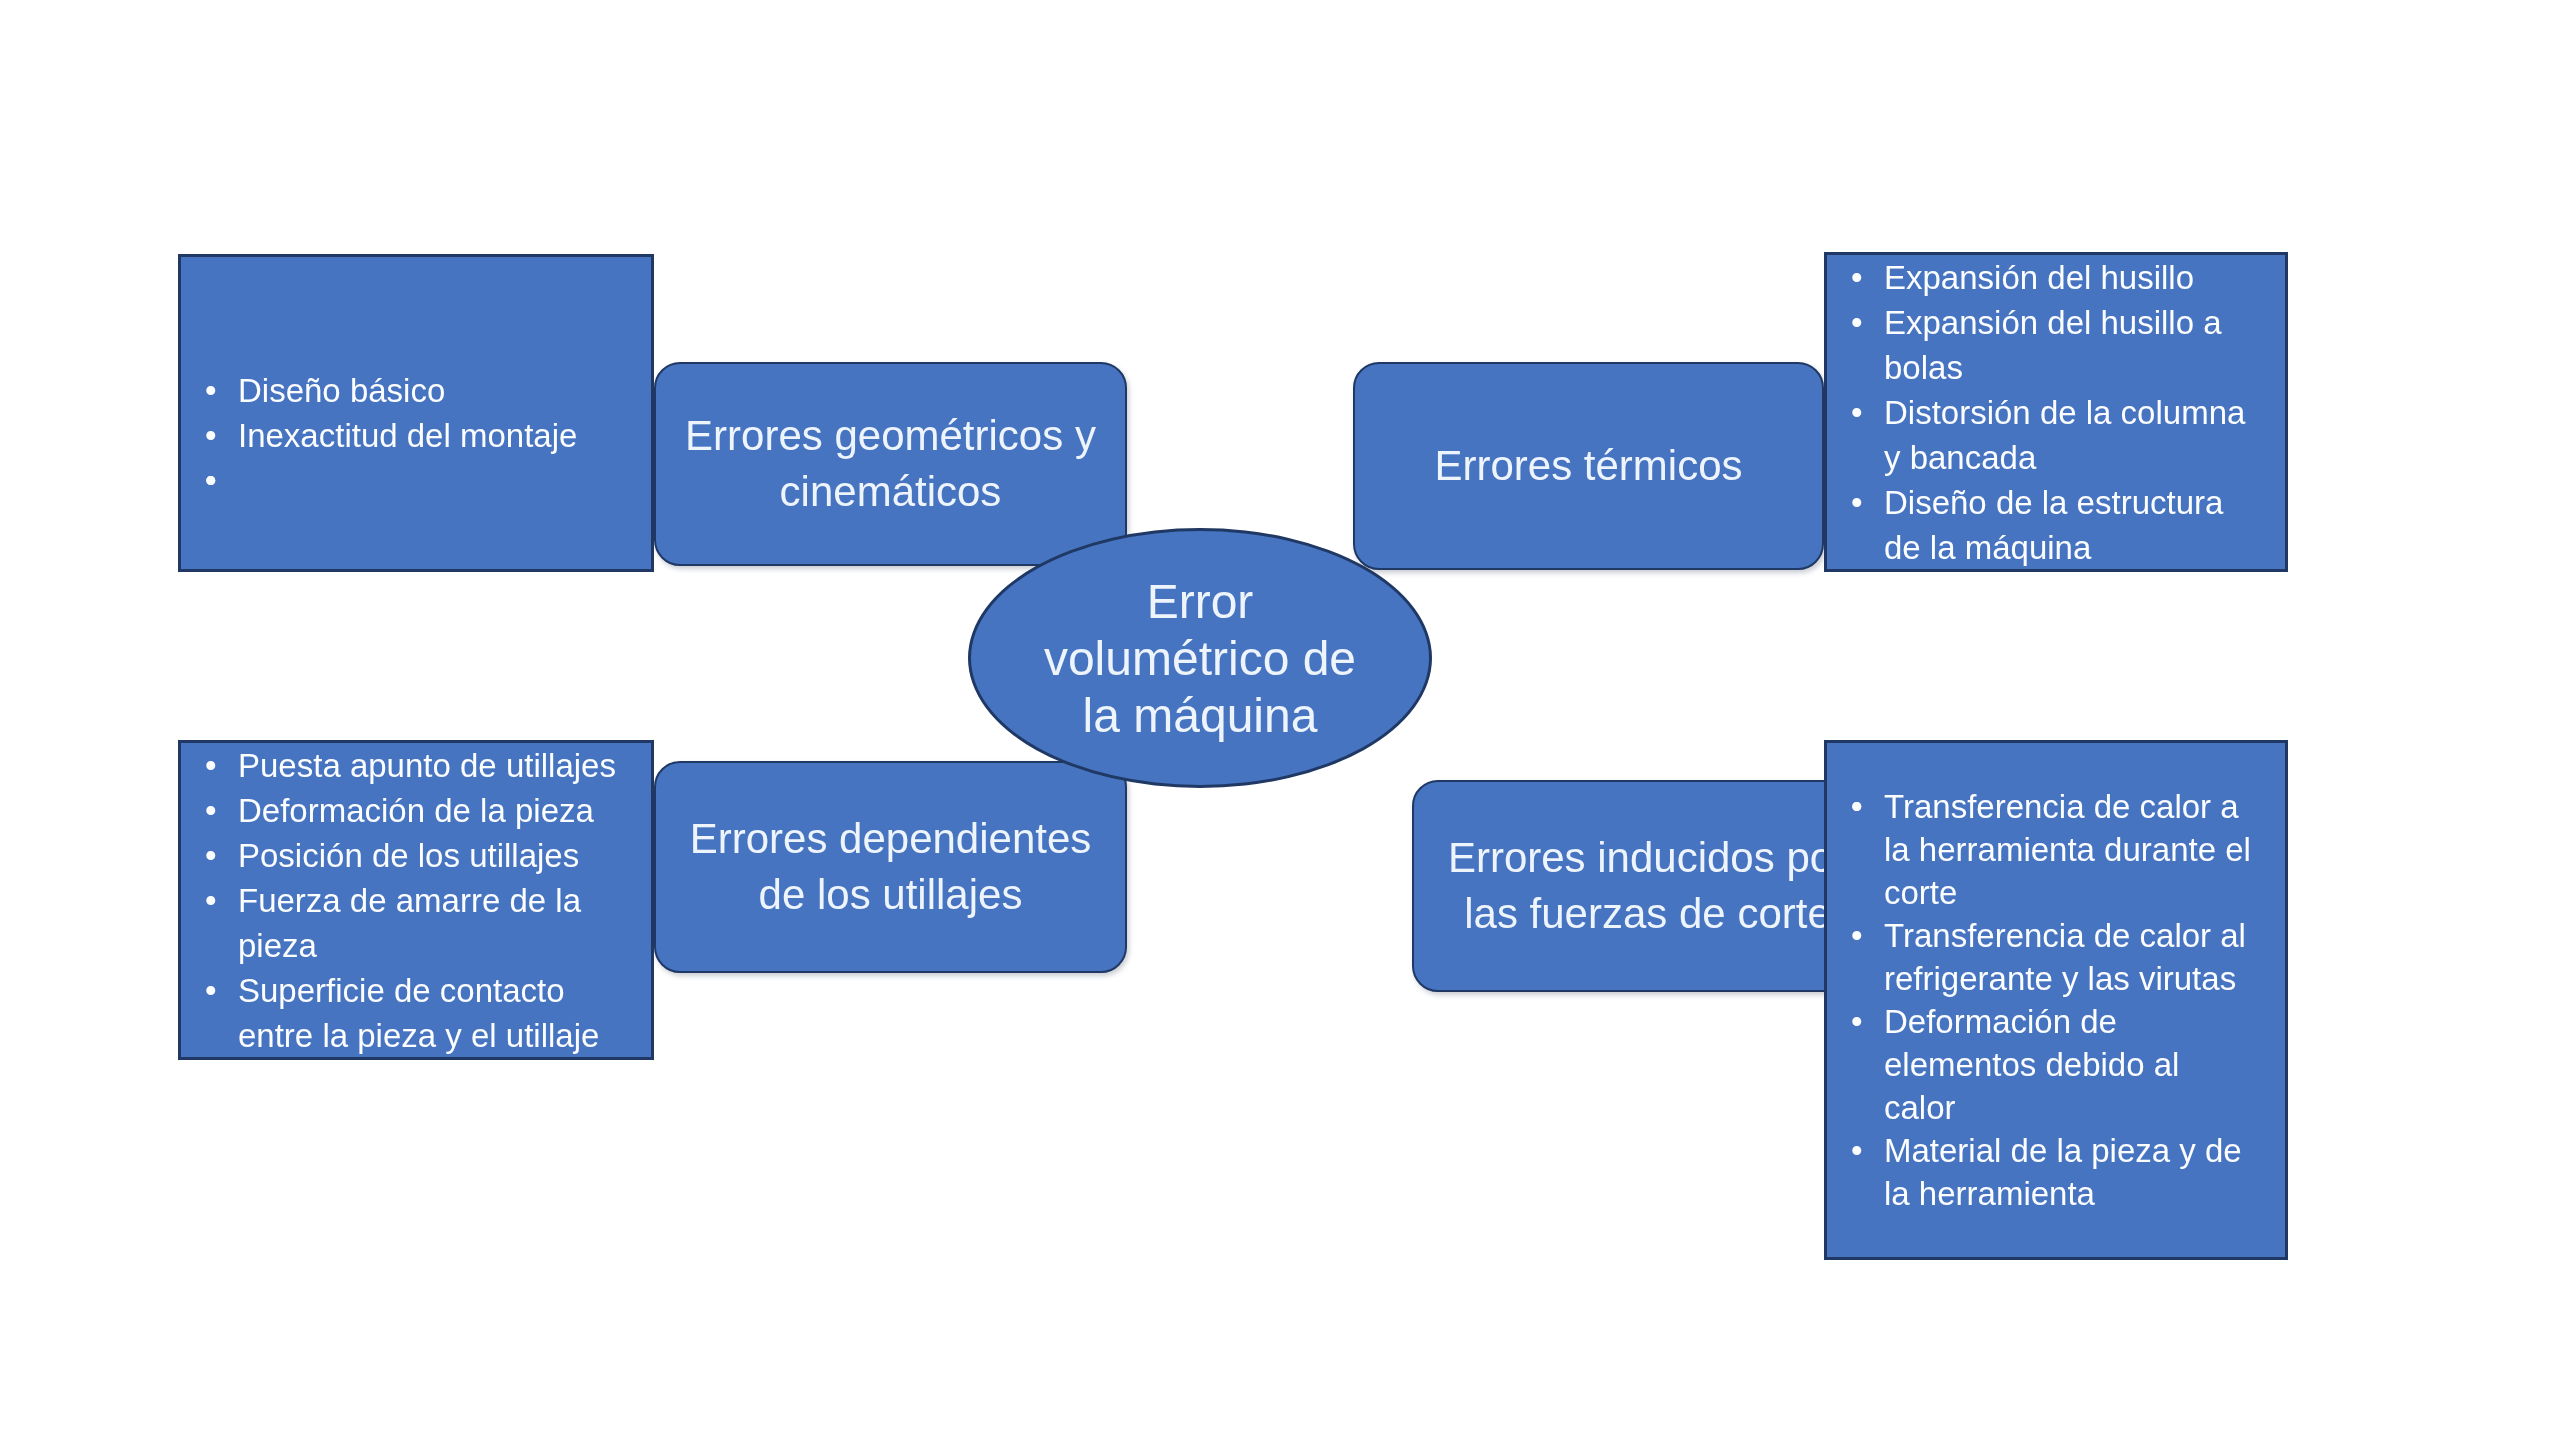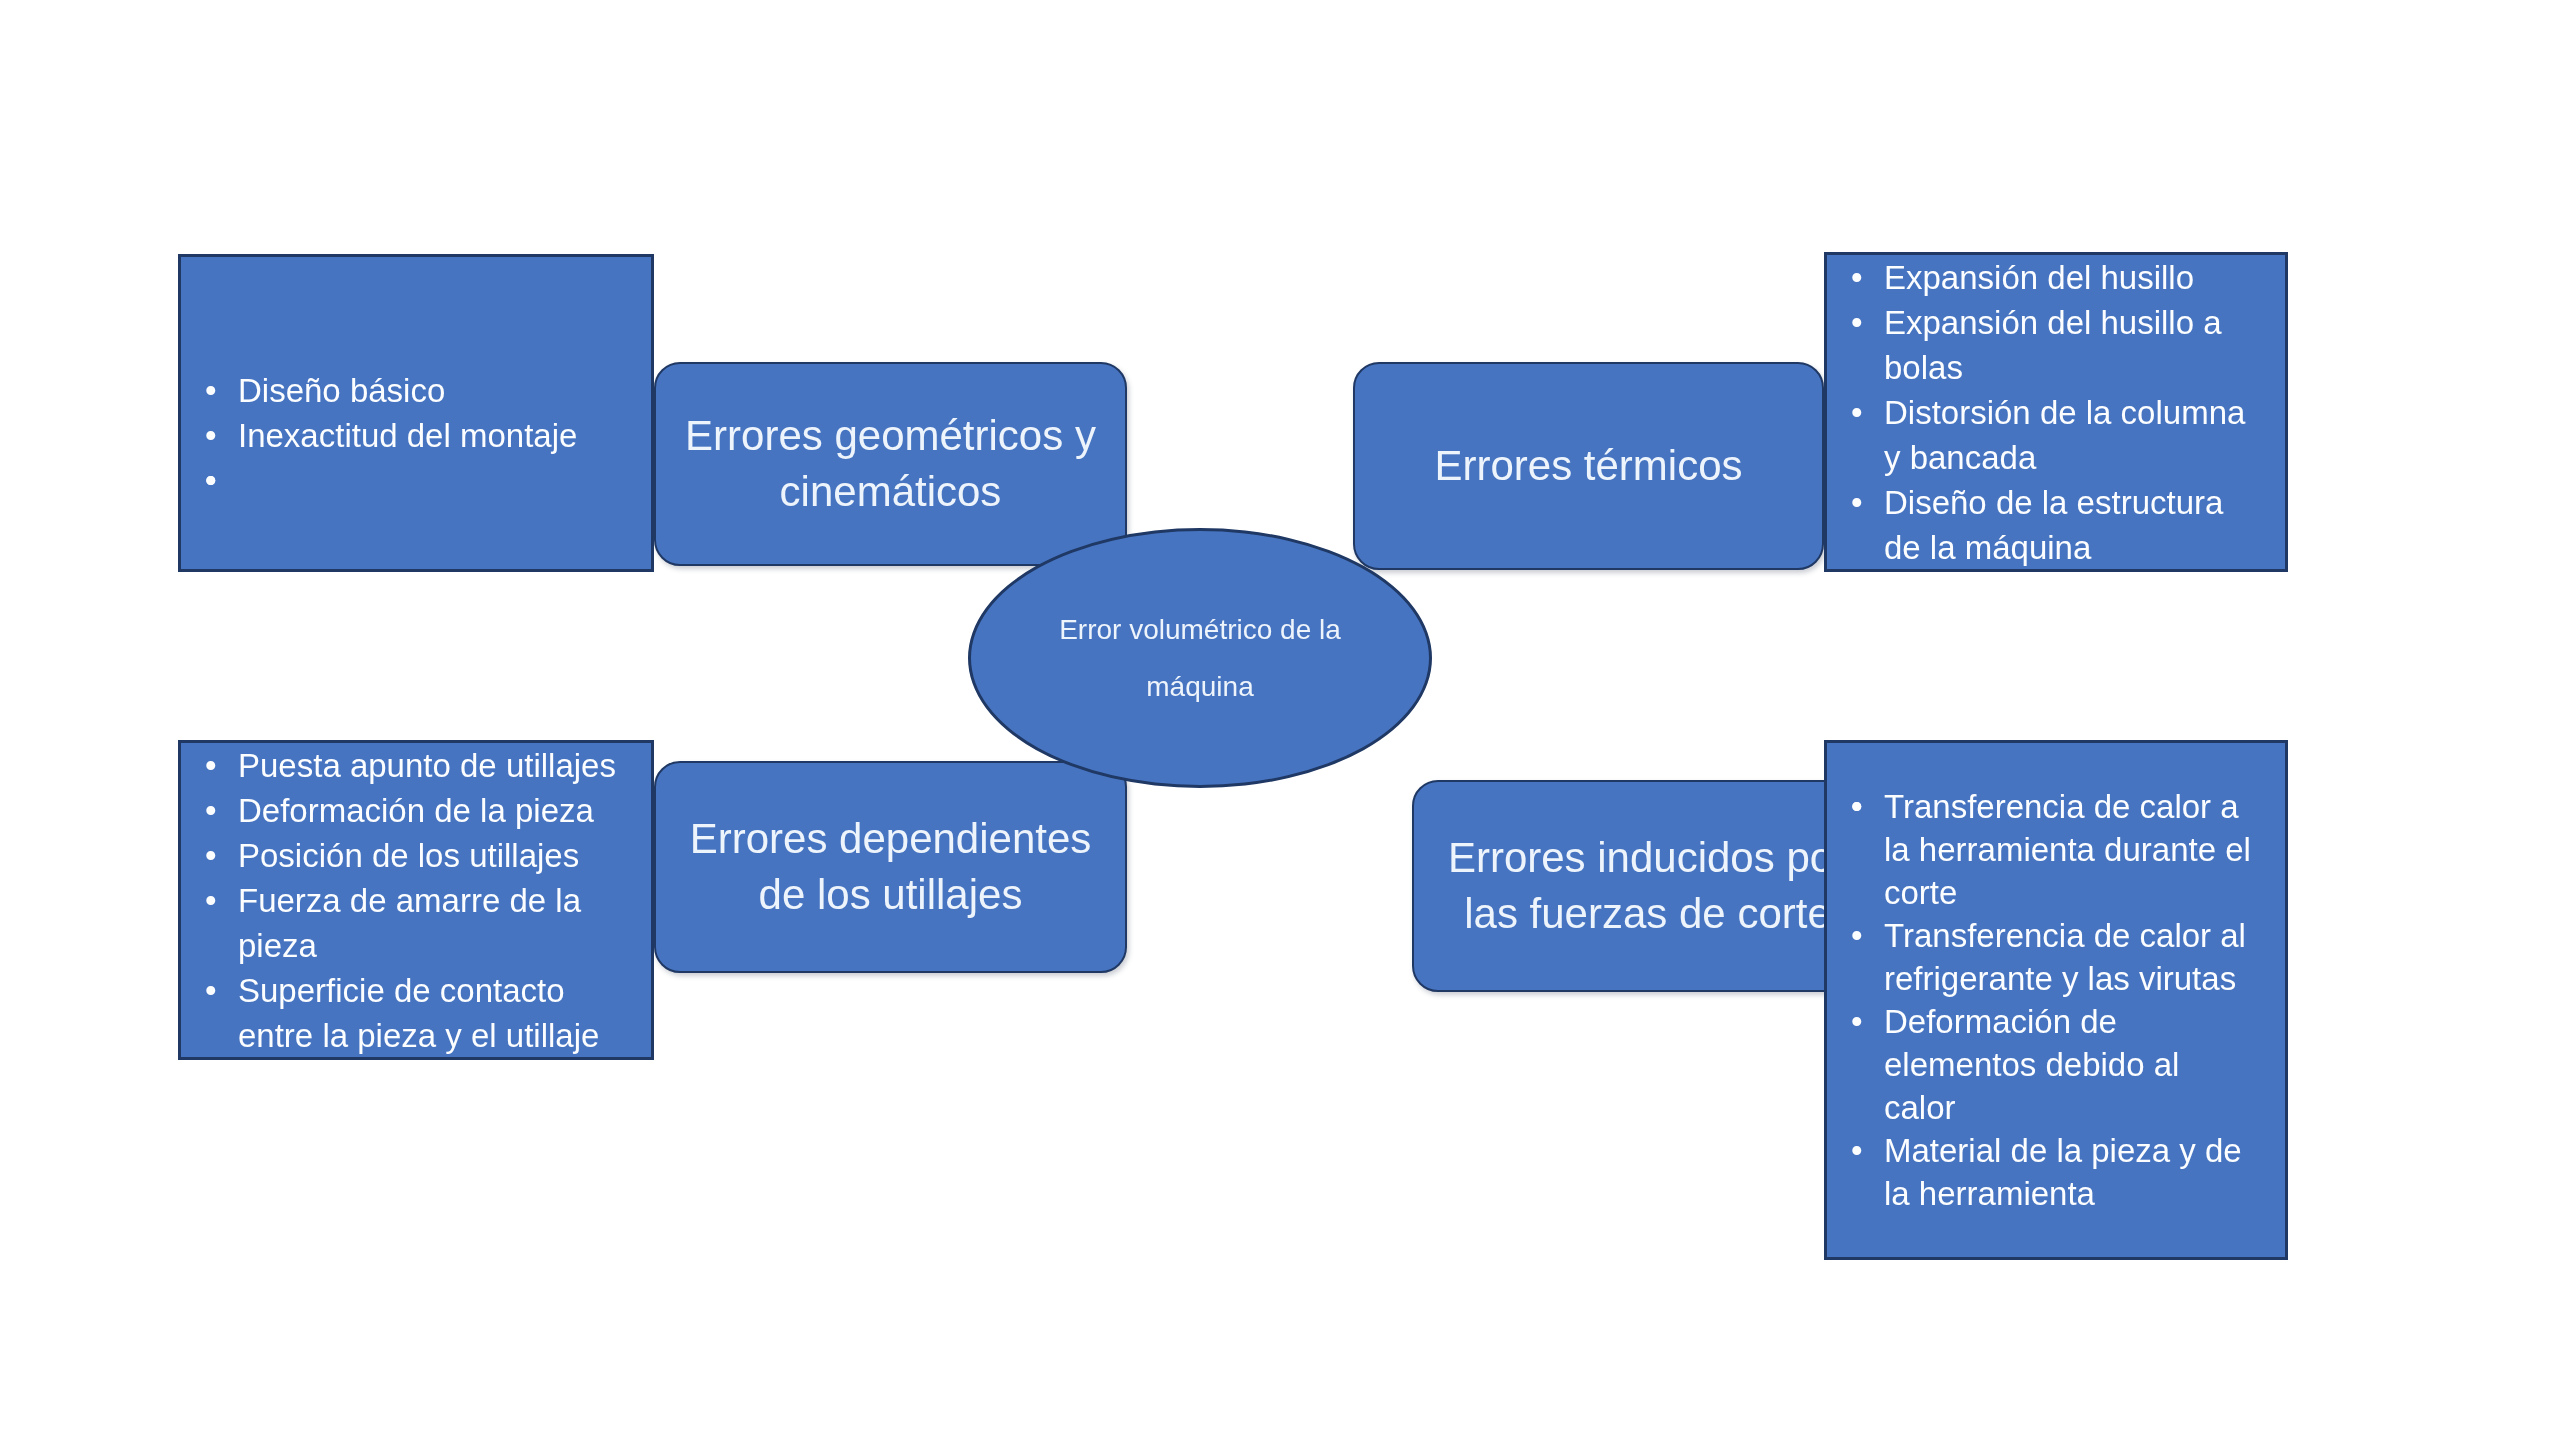--- a/index.html
+++ b/index.html
@@ -53,21 +53,21 @@
 
   
   .center-ellipse{
     position:absolute;box-sizing:border-box;
     left:968px;top:528px;width:464px;height:260px;
     background:var(--shape-fill,#4674c1);
     border:3px solid var(--shape-border,#1f3864);
     border-radius:50%;
     display:flex;align-items:center;justify-content:flex-end;
     text-align:center;
-    font-size:28px;line-height:57px;
+    font-size:48px;line-height:57px;
     color:var(--heading-text,#eef4fb);
     padding:0 55px;
     z-index:5;
   }
 </style>
 </head>
 <body>
 
 <div class="canvas">
 

